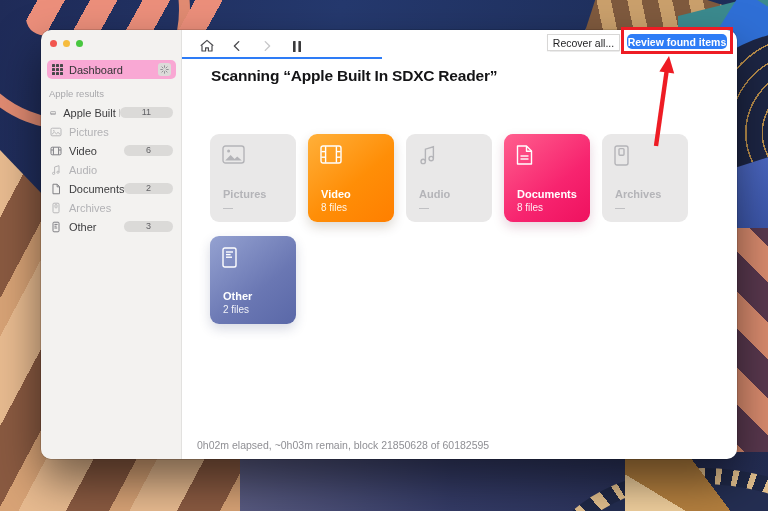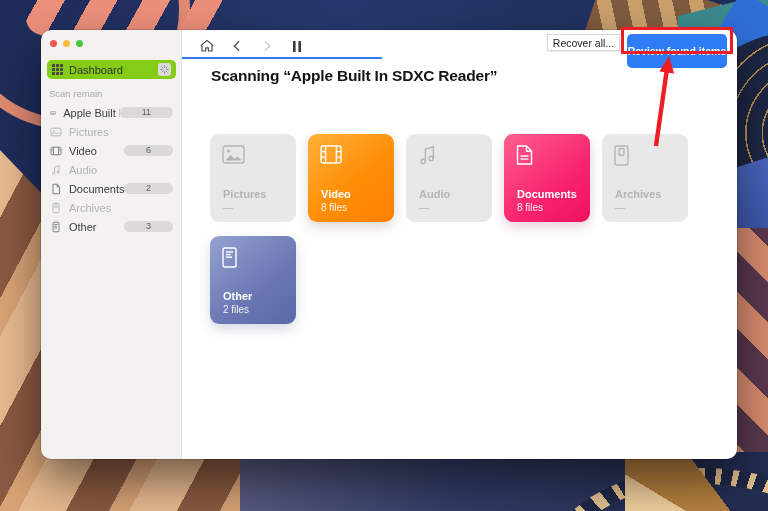--- a/index.html
+++ b/index.html
@@ -37,21 +37,21 @@
   .window { position:absolute; left:41px; top:30px; width:696px; height:429px; display:flex;
             border-radius:10px; box-shadow:0 22px 45px rgba(0,0,0,.5), 0 0 0 .5px rgba(0,0,0,.25); z-index:10; }
   .sidebar { position:relative; flex:none; width:141px; background:#f3f2f0;
              border-right:1px solid #e2e1df; border-radius:10px 0 0 10px; }
   .content { position:relative; flex:1; background:#ffffff; border-radius:0 10px 10px 0; }
 
   
   .traffic { position:absolute; left:9px; top:10px; display:flex; gap:6px; }
   .dot { width:7px; height:7px; border-radius:50%; }
   .dot.r{background:#f2564f;} .dot.y{background:#f6bc3e;} .dot.g{background:#48c73f;}
-  .dash-item { position:absolute; left:6px; top:30px; width:129px; height:19px; background:#84cc16;
+  .dash-item { position:absolute; left:6px; top:30px; width:129px; height:19px; background:#f9a8d4;
                border-radius:5px; display:flex; align-items:center; padding:0 5px; }
   .dash-item .lbl { margin-left:6px; font-size:11px; color:#323234; font-weight:500; }
   .dash-spin { margin-left:auto; width:13px; height:13px; background:#dcdbd9; border-radius:3px;
                display:flex; align-items:center; justify-content:center; }
   .section-label { position:absolute; left:8px; top:58px; font-size:9.5px; color:#a8a8ab; }
   .side-list { position:absolute; left:0; right:0; top:73px; }
   .side-item { height:19px; display:flex; align-items:center; padding:0 8px 0 9px; }
   .side-item .lbl { margin-left:7px; font-size:11px; color:#3c3c3e; white-space:nowrap; overflow:hidden; }
   .side-item.dimmed .lbl { color:#b2b2b5; }
   .side-item.dimmed svg { opacity:.5; }
@@ -60,21 +60,21 @@
   .show-finder { position:absolute; left:13px; bottom:6px; width:114px; height:15px; background:#dcdbd9;
                  border-radius:4px; font-size:10.5px; color:#2f2f31; display:flex; align-items:center; justify-content:center; }
 
   
   .toolbar-icons { position:absolute; top:6px; left:15px; display:flex; align-items:center; gap:10px; }
   .tb-ic { width:20px; height:20px; display:flex; align-items:center; justify-content:center; }
   .btn-recover { position:absolute; top:4px; left:365px; width:73px; height:17px; background:#fff;
                  border:1px solid #d8d7d6; border-radius:0; font-size:10.5px; color:#1f1f21;
                  display:flex; align-items:center; justify-content:center; box-shadow:0 .5px 1px rgba(0,0,0,.08); }
   .red-box { position:absolute; top:-3px; left:439px; width:112px; height:27px; border:3px solid #ee1c24; z-index:6; }
-  .btn-review { position:absolute; top:4px; left:445px; width:100px; height:34px; background:#2e7cf6;
+  .btn-review { position:absolute; top:4px; left:445px; width:100px; height:15px; background:#2e7cf6;
                 border-radius:5px; font-size:10.5px; font-weight:600; color:#fff;
                 display:flex; align-items:center; justify-content:center; z-index:5; }
   .progress-track { position:absolute; top:27px; left:0; right:0; height:2px; background:transparent; }
   .progress-fill { height:2px; background:#2e7cf6; width:36%; }
 
   .page-title { position:absolute; top:37px; left:29px; font-size:15.5px; font-weight:700; color:#141416; letter-spacing:-0.2px;text-align:center; }
   .page-subtitle { position:absolute; top:60px; left:29px; font-size:12px; font-weight:500; color:#87878c; }
 
   .tiles { position:absolute; top:104px; left:28px; display:grid;
            grid-template-columns:repeat(5,86px); grid-auto-rows:88px; column-gap:12px; row-gap:14px; }
@@ -143,21 +143,21 @@
             <line x1="1" y1="6" x2="3.2" y2="6"></line>
               <line x1="8.8" y1="6" x2="11" y2="6"></line>
             <line x1="2.5" y1="2.5" x2="4" y2="4"></line>
               <line x1="8" y1="8" x2="9.5" y2="9.5"></line>
             <line x1="9.5" y1="2.5" x2="8" y2="4"></line>
               <line x1="4" y1="8" x2="2.5" y2="9.5"></line>
           </svg>
         </span>
       </div>
 
-      <div class="section-label">Scan remain</div>
+      <div class="section-label">Apple results</div>
 
       <div class="side-list">
         <div class="side-item">
           <svg width="12" height="12" viewBox="0 0 12 12" fill="none" stroke="#7f7f84" stroke-width="1">
             <rect x="1" y="3.2" width="10" height="5.6" rx="1.4"></rect>
               <line x1="1.4" y1="6.7" x2="10.6" y2="6.7"></line>
               <circle cx="3.1" cy="7.7" r=".5" fill="#7f7f84" stroke="none"></circle>
           </svg>
           <span class="lbl">Apple Built In SDXC…</span>
           <span class="badge">11</span>
@@ -316,20 +316,21 @@
             <rect x="1" y="1" width="13" height="19" rx="1.8"></rect>
             <line x1="4" y1="5" x2="11" y2="5"></line>
               <line x1="4" y1="7.6" x2="8.6" y2="7.6"></line>
               <line x1="4" y1="10.2" x2="10" y2="10.2"></line>
           </svg>
           <div class="tile-label">Other</div>
           <div class="tile-count">2 files</div>
         </div>
       </div>
 
+      <div class="status-text">0h02m elapsed, ~0h03m remain, block 21850628 of 60182595</div>
 
       <div class="arrow-wrap">
         <svg width="30" height="96" viewBox="0 0 30 96">
           <line x1="18.8" y1="16" x2="8" y2="92" stroke="#ee1c24" stroke-width="4.4"></line>
           <path d="M21 2 L26.2 19.6 L11.4 17.6 Z" fill="#ee1c24"></path>
         </svg>
       </div>
 
     </div>
   </div>

